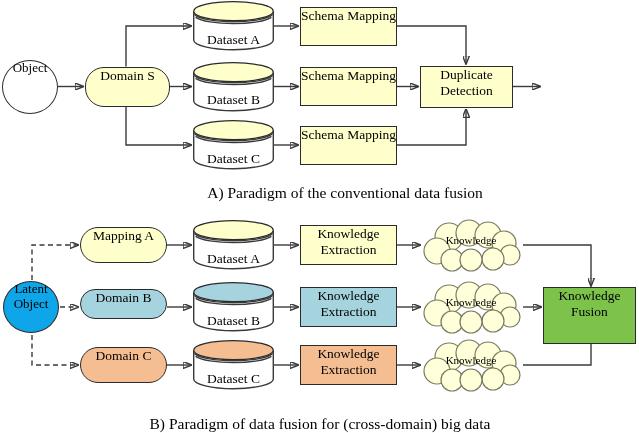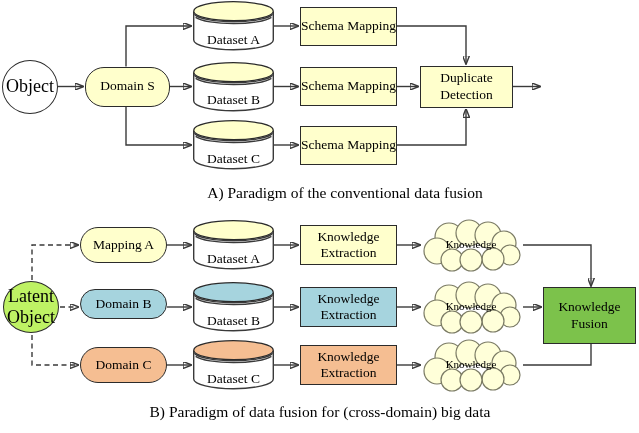--- a/index.html
+++ b/index.html
@@ -7,32 +7,32 @@
     position:relative; width:639px; height:433px; background:#ffffff;
     font-family:"Liberation Serif","DejaVu Serif",serif; color:#000;
     overflow:hidden;
   }
   .wires { position:absolute; left:0; top:0; width:639px; height:433px; }
   .wires path { stroke:#3A3A3A; stroke-width:1.4; fill:none; }
   .wires path.dashed { stroke-dasharray:5 3.5; }
 
   .node {
     position:absolute; box-sizing:border-box;
-    display:flex; align-items:center; justify-content:center;
+    display:flex; align-items:flex-start; justify-content:center;
     text-align:center; font-size:13.5px; line-height:1.2;
   }
   .box  { border:1.4px solid #2b2b2b; }
   .oval { border:1.4px solid #2b2b2b; border-radius:19px; }
-  .circle { border:1.5px solid #2b2b2b; border-radius:50%; font-size:18px; line-height:1.15; }
+  .circle { border:1.5px solid #2b2b2b; border-radius:50%; font-size:13px; line-height:1.15; }
 
   .f-yellow { background:#FFFFCC; }
   .f-blue   { background:#A6D4DE; }
   .f-orange { background:#F5BE92; }
   .f-green  { background:#7CC24B; }
-  .f-gray   { background:#bef264; }
+  .f-gray   { background:#0ea5e9; }
   .f-white  { background:#ffffff; }
 
   .sf-yellow { fill:#FFFFCC; }
   .sf-blue   { fill:#A6D4DE; }
   .sf-orange { fill:#F5BE92; }
   .sf-cloud  { fill:#FFFFD9; }
 
   .cyl, .cloudnode { padding:16px; }
   .cyl svg, .cloudnode svg { position:absolute; left:0; top:0; width:100%; height:100%; }
   .cyl-label {
@@ -208,15 +208,15 @@
     <svg viewBox="0 0 104 54">
         <use class="sf-cloud" href="#cloud"></use>
       </svg>
     <span class="cloud-label">Knowledge</span>
   </div>
 
   <div class="node box f-green" style="left:543px; top:287px; width:93px; height:57px;">
     <span>Knowledge Fusion</span>
   </div>
 
-  <div class="caption" style="left:10px; top:402px; width:620px;">B) Paradigm of data fusion for (cross-domain) big data</div>
+  <div class="caption" style="left:10px; top:414px; width:620px;">B) Paradigm of data fusion for (cross-domain) big data</div>
 
 </div>
 
 </body></html>

